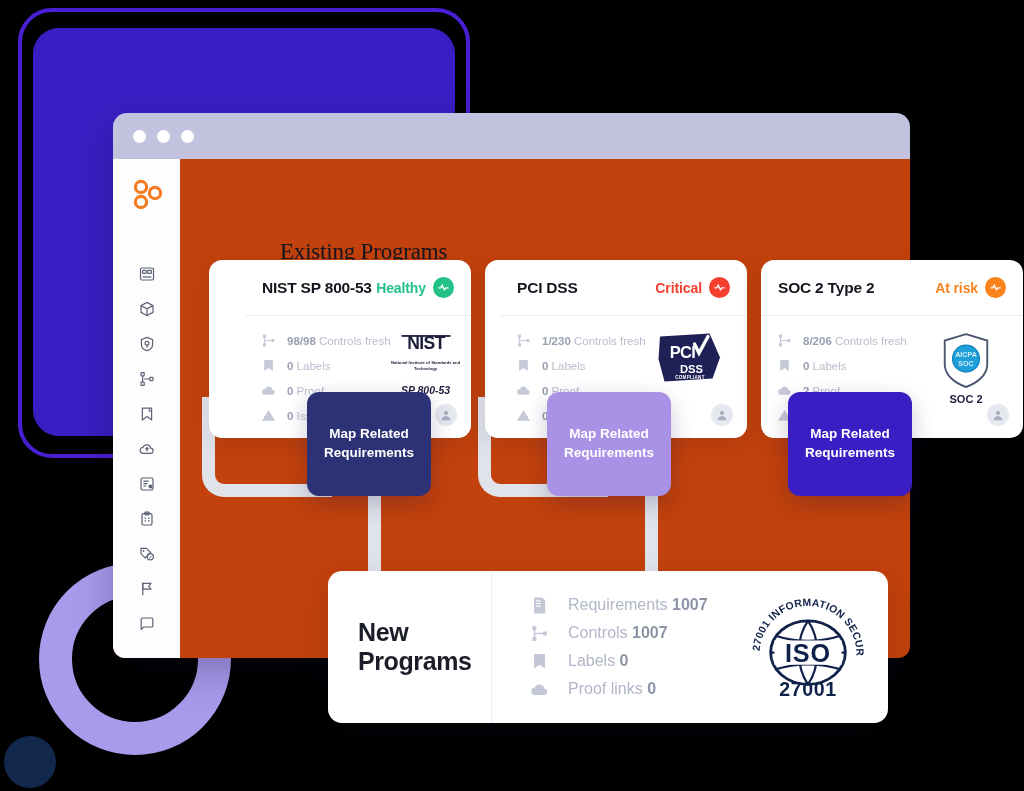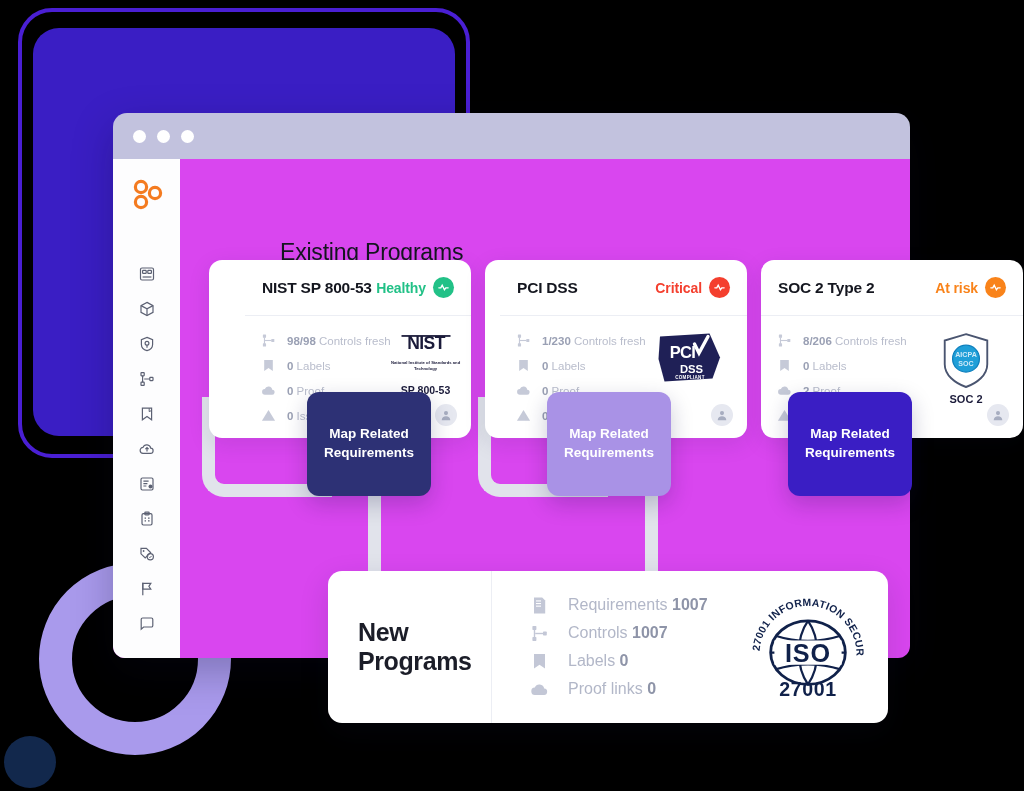--- a/index.html
+++ b/index.html
@@ -44,21 +44,21 @@
     width: 797px; height: 545px;
     border-radius: 14px 14px 12px 12px;
     overflow: hidden;
     box-shadow: 0 14px 40px rgba(10,10,40,.26);
   }
   .titlebar {
     height: 46px; background: #c2c2de;
     display: flex; align-items: center; padding-left: 20px; gap: 11px;
   }
   .dot { width: 13px; height: 13px; border-radius: 50%; background: #ffffff; }
-  .winbody { display: flex; height: 499px; background: #d946ef; }
+  .winbody { display: flex; height: 499px; background: #c2410c; font-family: Liberation Serif, serif; }
 
   
   .sidebar {
     width: 67px; background: #fdfdfe; flex: 0 0 67px;
     display: flex; flex-direction: column; align-items: center;
     padding-top: 20px;
   }
   .logo { margin-bottom: 42px; }
   .side-icon {
     width: 34px; height: 34px;
@@ -313,21 +313,21 @@
             </span>
           <span class="stat-txt"><b>0</b> <span>Issues</span></span>
         </div>
       </div>
       <div class="brand">
         <svg width="70" height="26" viewBox="0 0 120 42">
           <text x="60" y="28" text-anchor="middle" font-family="'Liberation Sans',sans-serif" font-size="30" font-weight="bold" fill="#1b1b3a" letter-spacing="-1">NIST</text>
           <rect x="18" y="4" width="84" height="3" fill="#1b1b3a"></rect>
         </svg>
         <div style="font-size:4.2px;font-weight:bold;color:#1b1b3a;text-align:center;line-height:1.35;margin-top:2px;">National Institute of Standards and Technology</div>
-        <div style="font-size:10.5px;font-weight:bold;color:#1b1b3a;margin-top:13px;">SP 800-53</div>
+        <div style="font-size:10.5px;font-weight:bold;color:#1b1b3a;margin-top:13px;font-style:italic;">SP 800-53</div>
       </div>
     </div>
     <div class="avatar">
       <svg width="12" height="12" viewBox="0 0 14 14" fill="#a7adc0">
           <circle cx="7" cy="4.8" r="2.4"></circle>
           <path d="M2 13c0-2.8 2.2-4.4 5-4.4s5 1.6 5 4.4z"></path>
         </svg>
     </div>
   </div>
 

